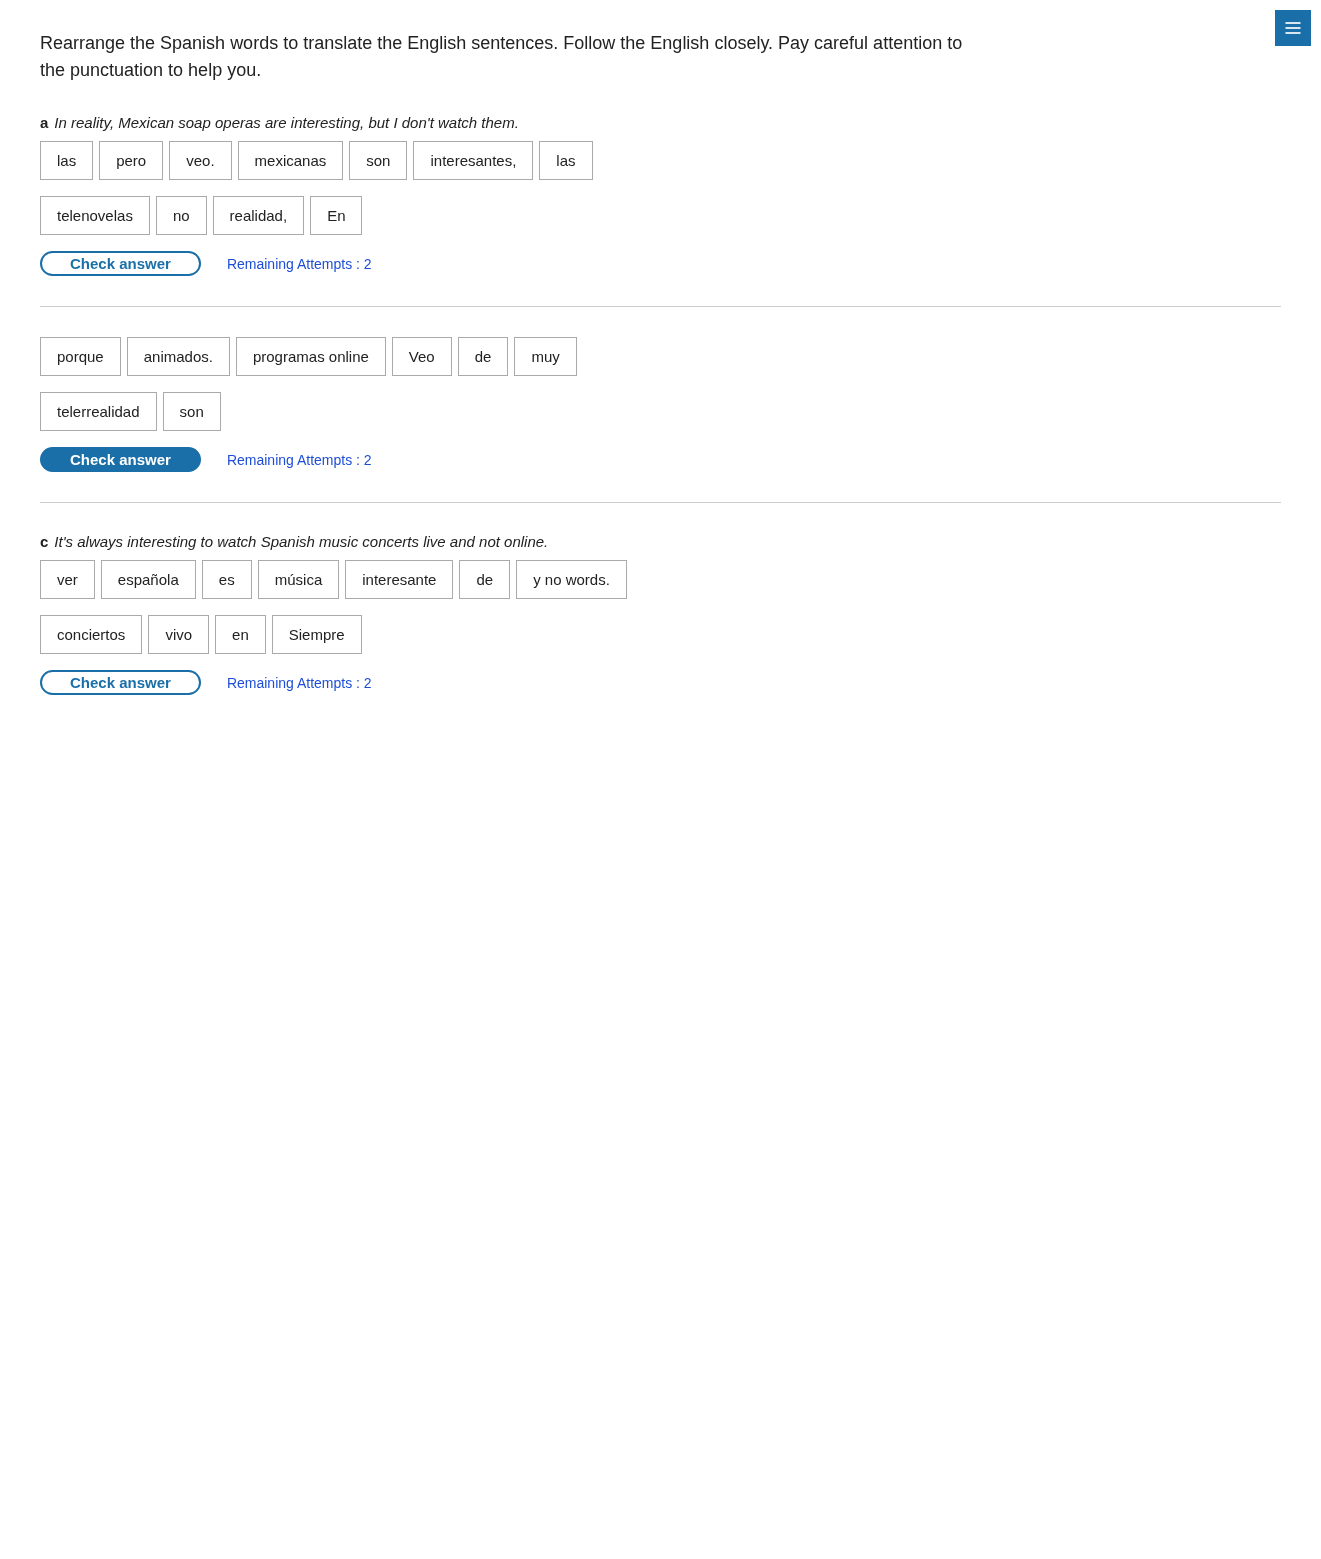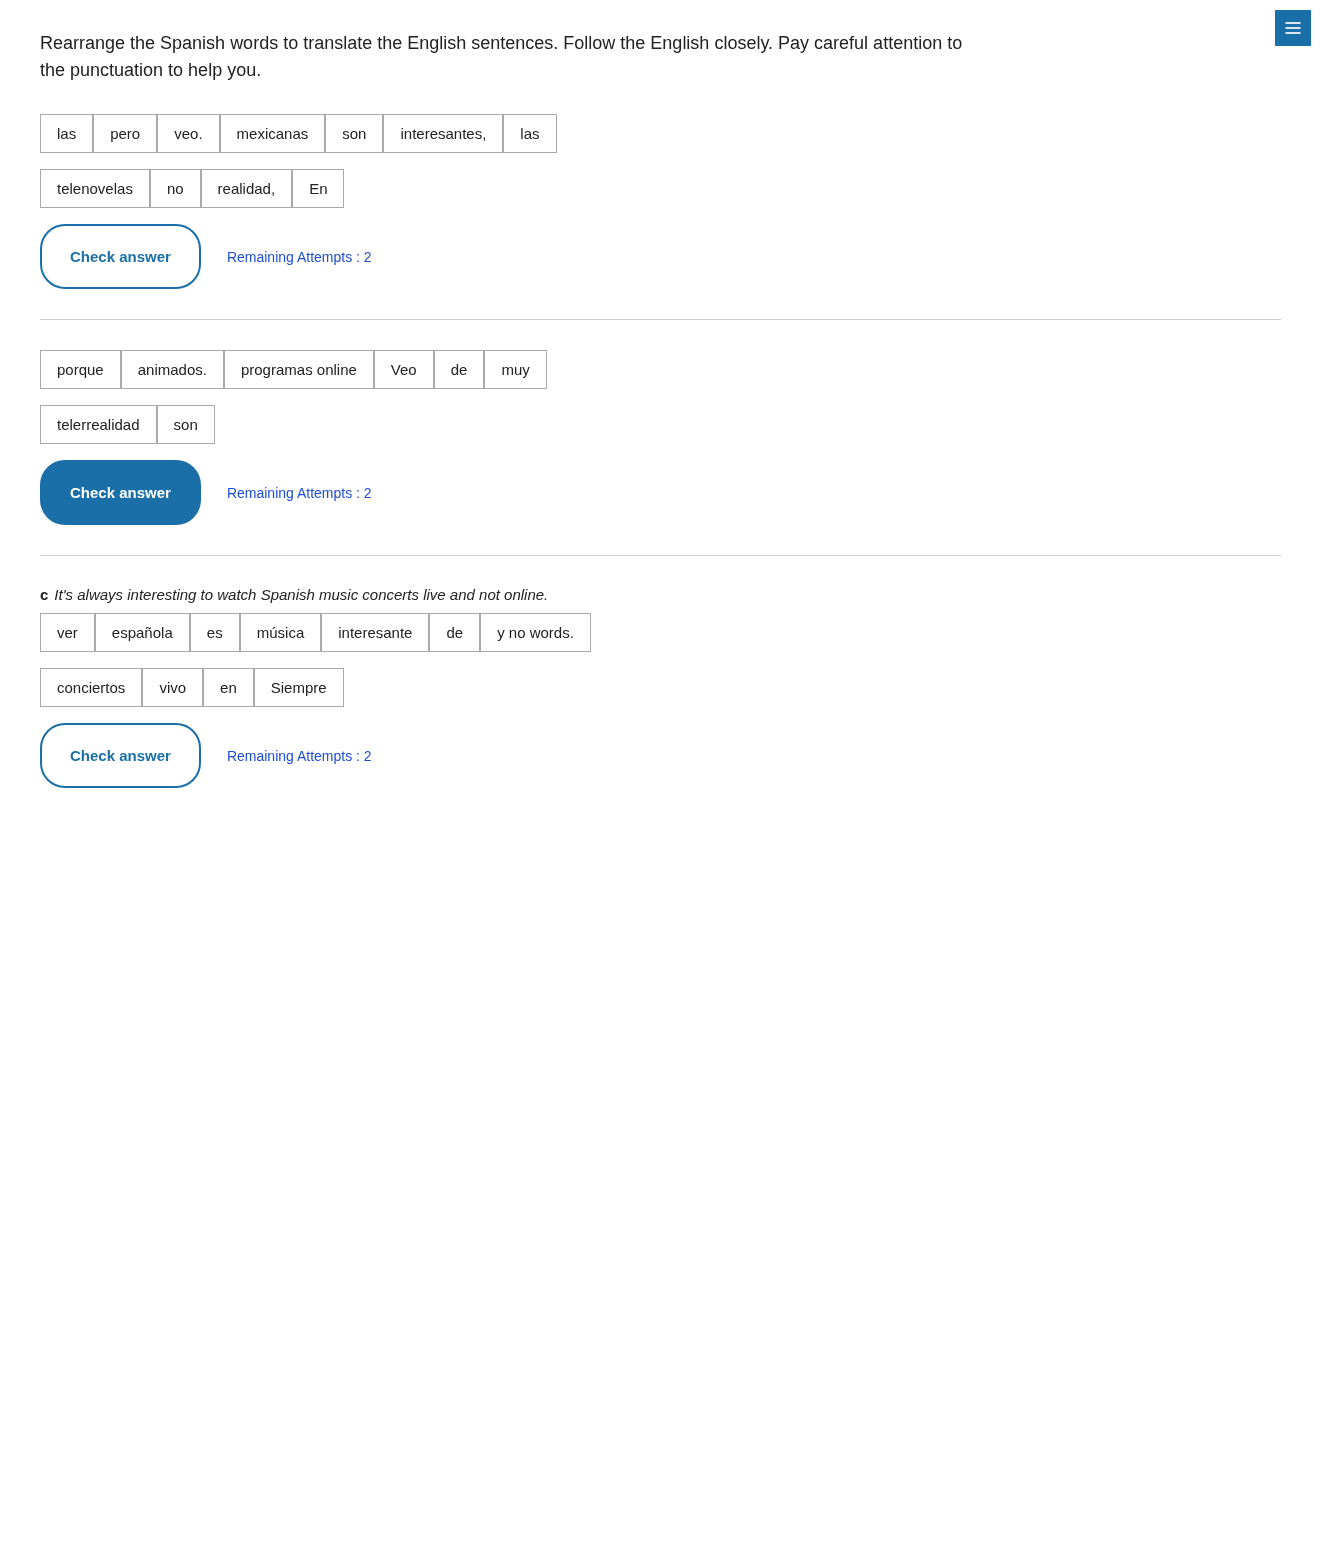--- a/index.html
+++ b/index.html
@@ -26,36 +26,37 @@
     .question-label span.letter {
       font-weight: bold;
       margin-right: 6px;
     }
     .question-label em {
       font-style: italic;
     }
     .word-tiles {
       display: flex;
       flex-wrap: wrap;
+      gap: 6px;
       margin-bottom: 16px;
     }
     .word-tile {
       border: 1.5px solid #aaa;
       padding: 10px 16px;
       font-size: 15px;
       cursor: grab;
       background: #fff;
       min-width: 50px;
       text-align: center;
       user-select: none;
     }
     .check-btn {
       border: 2.5px solid #1a6fa8;
       border-radius: 25px;
-      padding: 22px 28px;
+      padding: 2px 28px;
       font-size: 15px;
       font-weight: bold;
       cursor: pointer;
       background: #fff;
       color: #1a6fa8;
       margin-right: 16px;
     }
     .check-btn.filled {
       background: #1a6fa8;
       color: #fff;
@@ -104,20 +105,21 @@
       <rect x="3" y="17" width="18" height="2"></rect>
     </svg>
 </div>
 
 <div class="instructions">
   <p>Rearrange the Spanish words to translate the English sentences. Follow the English closely. Pay careful attention to the punctuation to help you.</p>
 </div>
 
 <div id="questions-container">
     <div class="question-section">
+      <div class="question-label"><span class="letter">a</span><em>In reality, Mexican soap operas are interesting, but I don't watch them.</em></div>
       <div class="word-tiles">
         <div class="word-tile">las</div>
         <div class="word-tile">pero</div>
         <div class="word-tile">veo.</div>
         <div class="word-tile">mexicanas</div>
         <div class="word-tile">son</div>
         <div class="word-tile">interesantes,</div>
         <div class="word-tile">las</div>
       </div>
       <div class="word-tiles">

